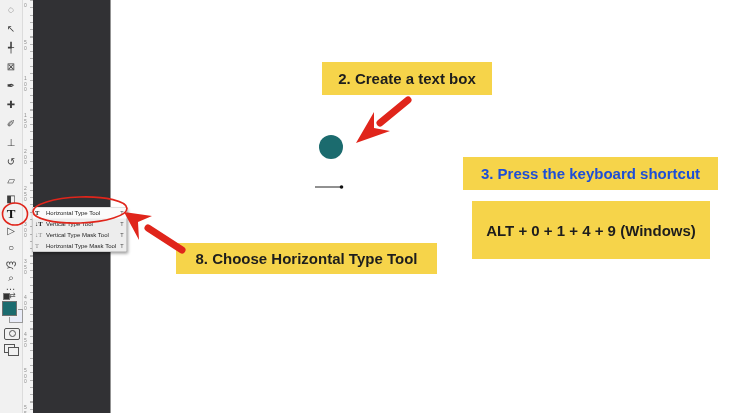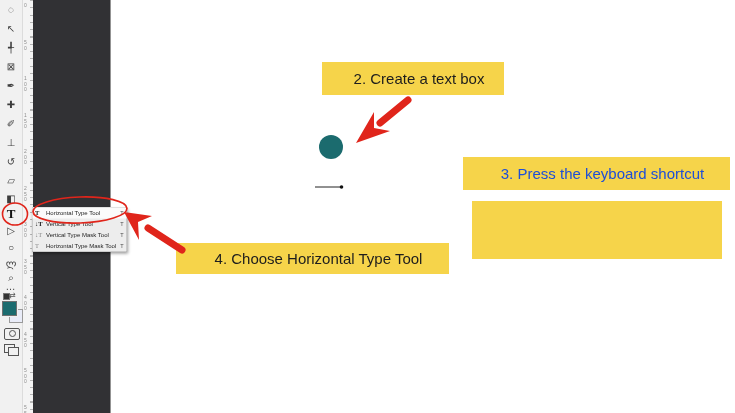--- a/index.html
+++ b/index.html
@@ -60,21 +60,21 @@
     font-size:12px;color:#252525;padding:0 6px 0 5px;cursor:pointer;white-space:nowrap;
   }
   .menu-item.selected{background:#fbfbfb;}
   .mi-icon{width:22px;font-weight:bold;font-family:"Liberation Serif",serif;font-size:13px;color:#1a1a1a;flex:0 0 auto;}
   .menu-item.mask .mi-icon{color:#8a8a8a;font-weight:normal;}
   .mi-label{flex:1 1 auto;}
   .mi-shortcut{margin-left:8px;color:#4a4a4a;font-size:11px;flex:0 0 auto;}
   
   .callout{
     position:absolute;display:flex;align-items:center;justify-content:center;
-    font-weight:normal;color:#1d1d1d;z-index:4;white-space:nowrap;padding-left:12px;
+    font-weight:bold;color:#1d1d1d;z-index:4;white-space:nowrap;
   }
   #callout-step2{left:322px;top:62px;width:170px;height:33px;font-size:15px;}
   #callout-step3{left:463px;top:157px;width:255px;height:33px;font-size:15px;}
   #callout-shortcut{left:472px;top:201px;width:238px;height:58px;font-size:15px;line-height:25px;flex-direction:column;text-align:center;}
   #callout-step1{left:176px;top:243px;width:261px;height:31px;font-size:15px;}
   
   #overlay{position:absolute;left:0;top:0;z-index:10;pointer-events:none;}
 </style>
 </head>
 <body>
@@ -173,22 +173,23 @@
         <span class="mi-icon">T</span>
         <span class="mi-label">Horizontal Type Mask Tool</span>
         <span class="mi-shortcut">T</span>
       </div>
     </div>
 </div>
 
 <div class="callout" id="callout-step2" style="background: rgb(246, 212, 74); color: rgb(29, 29, 29);">2. Create a text box</div>
 <div class="callout" id="callout-step3" style="background: rgb(246, 212, 74); color: #1d4ed8;">3. Press the keyboard shortcut</div>
 <div class="callout" id="callout-shortcut" style="background: rgb(246, 212, 74); color: rgb(29, 29, 29);">
-</div>
-<div class="callout" id="callout-step1" style="background: rgb(246, 212, 74); color: rgb(29, 29, 29);">4. Choose Horizontal Type Tool</div>
+  <span>ALT + 0 + 1 + 4 + 9 (Windows)</span>
+</div>
+<div class="callout" id="callout-step1" style="background: rgb(246, 212, 74); color: rgb(29, 29, 29);">8. Choose Horizontal Type Tool</div>
 
 <svg id="overlay" width="735" height="413" viewBox="0 0 735 413">
 
   <circle cx="331" cy="147" r="12" fill="#1B6B6E"></circle>
 
   <line x1="315" y1="187" x2="340" y2="187" stroke="#222222" stroke-width="1"></line>
   <circle cx="341.5" cy="187" r="1.8" fill="#111111"></circle>
 
   <ellipse cx="15" cy="214" rx="12.5" ry="11" fill="none" stroke-width="1.6" stroke="#E0251B"></ellipse>
 

